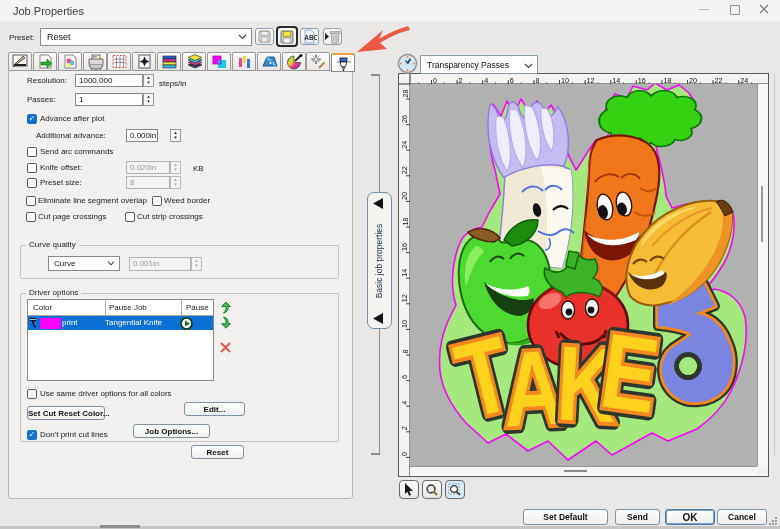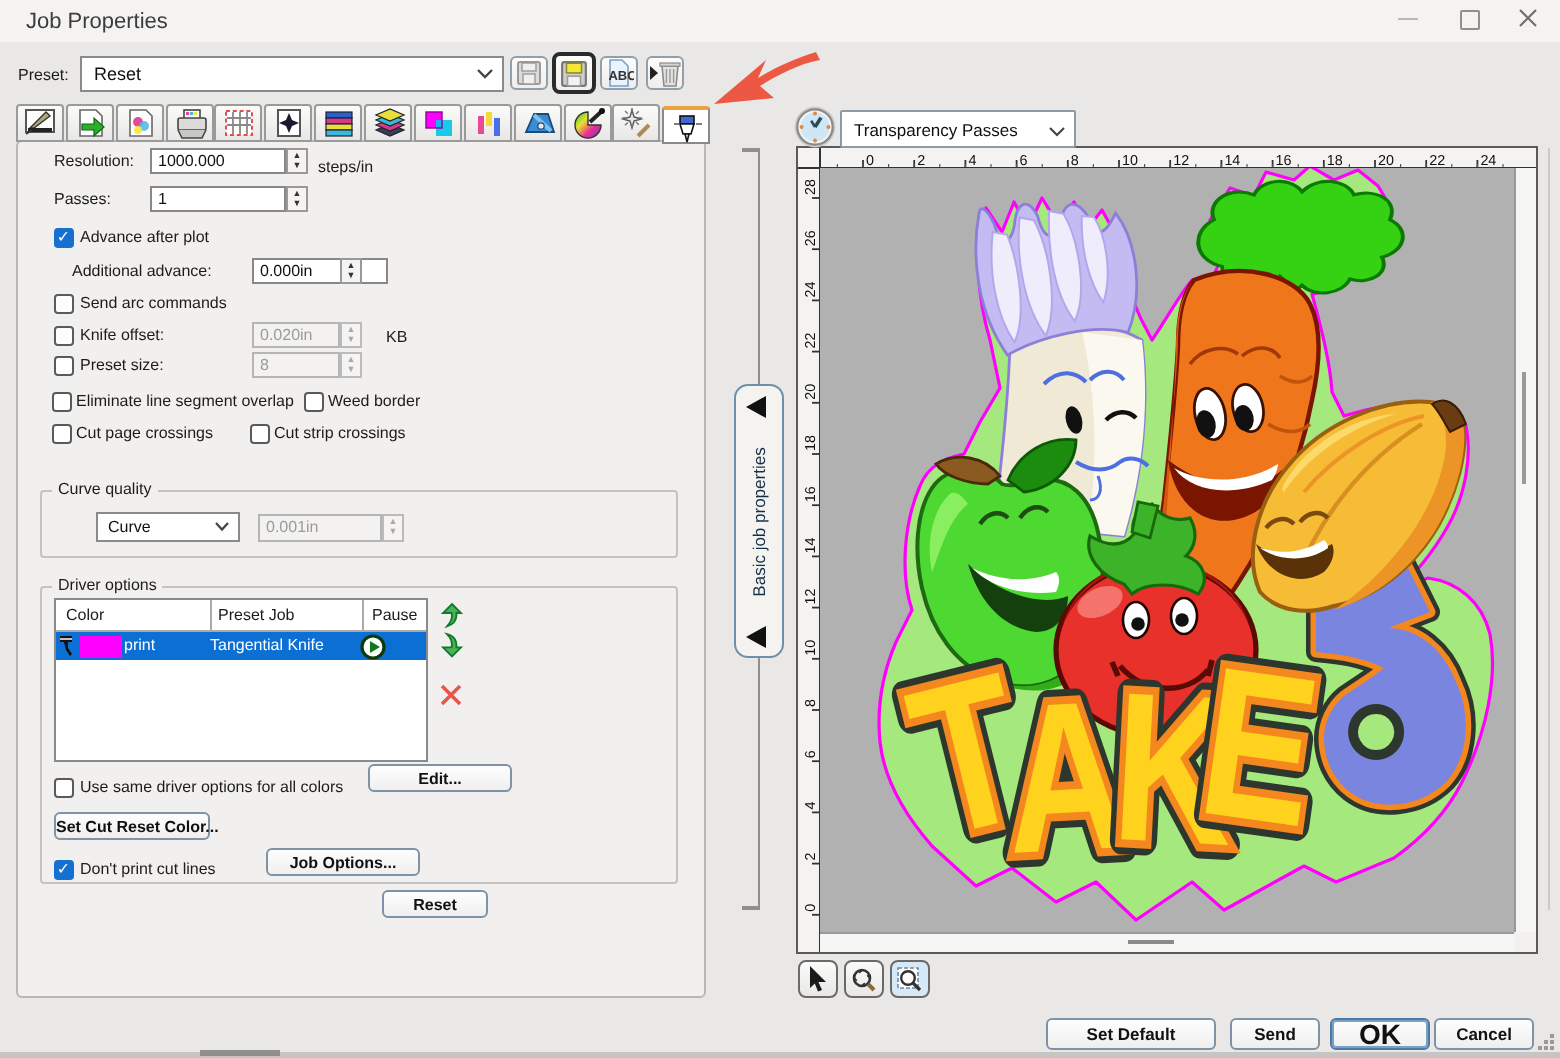--- a/index.html
+++ b/index.html
@@ -190,21 +190,21 @@
 <div class="lbl" style="left:27px;top:76px">Resolution:</div>
 <div class="inp" style="left:75px;top:74px;width:68px;height:13px">1000.000</div>
 <div class="spin" style="left:143px;top:74px">▲<br>▼</div>
 <div class="lbl" style="left:159px;top:79px">steps/in</div>
 <div class="lbl" style="left:27px;top:95px">Passes:</div>
 <div class="inp" style="left:75px;top:93px;width:68px;height:13px">1</div>
 <div class="spin" style="left:143px;top:93px">▲<br>▼</div>
 <div class="chk on" style="left:27px;top:114px">✓</div>
 <div class="lbl" style="left:40px;top:114px">Advance after plot</div>
 <div class="lbl" style="left:36px;top:131px">Additional advance:</div>
-<div class="inp" style="left:126px;top:129px;width:68px;height:13px">0.000in</div>
+<div class="inp" style="left:126px;top:129px;width:32px;height:13px">0.000in</div>
 <div class="spin" style="left:170px;top:129px">▲<br>▼</div>
 <div class="chk" style="left:27px;top:147px"></div>
 <div class="lbl" style="left:40px;top:147px">Send arc commands</div>
 <div class="chk" style="left:27px;top:163px"></div>
 <div class="lbl" style="left:40px;top:163px">Knife offset:</div>
 <div class="inp dis" style="left:126px;top:161px;width:44px;height:13px">0.020in</div>
 <div class="spin dis" style="left:170px;top:161px">▲<br>▼</div>
 <div class="chk" style="left:27px;top:178px"></div>
 <div class="lbl" style="left:40px;top:178px">Preset size:</div>
 <div class="inp dis" style="left:126px;top:176px;width:44px;height:13px">8</div>
@@ -226,21 +226,21 @@
 <svg class="ab" style="left:107px;top:261px" width="8" height="5" viewBox="0 0 8 5">
     <path d="M1 .5 L4 3.8 L7 .5" fill="none" stroke="#444" stroke-width="1.1"></path>
   </svg>
 <div class="inp dis" style="left:129px;top:257px;width:62px;height:14px">0.001in</div>
 <div class="spin dis" style="left:191px;top:257px;height:14px">▲<br>▼</div>
 
 <div class="grp" style="left:20px;top:293px;width:317px;height:147px"></div>
 <div class="leg" style="left:26px;top:288px">Driver options</div>
 <div class="ab" style="left:27px;top:299px;width:187px;height:82px;background:#fff;border:1px solid #8a8a8a;box-sizing:border-box"></div>
 <div class="lbl" style="left:33px;top:303px">Color</div>
-<div class="lbl" style="left:109px;top:303px">Preset Job</div>
+<div class="lbl" style="left:109px;top:303px">Pause Job</div>
 <div class="lbl" style="left:186px;top:303px">Pause</div>
 <div class="ab" style="left:105px;top:300px;width:1px;height:15px;background:#aaa"></div>
 <div class="ab" style="left:181px;top:300px;width:1px;height:15px;background:#aaa"></div>
 <div class="ab" style="left:28px;top:315px;width:185px;height:1px;background:#aaa"></div>
 <div class="ab" style="left:28px;top:316px;width:185px;height:14px;background:#0c6fd4"></div>
 <svg class="ab" style="left:29px;top:317px" width="10" height="12" viewBox="0 0 10 12">
     <path d="M1 1 h6 v3 h-6 z M3 4 l1 4 l2 3 l1-1 l-2-3 l0-3 z" fill="#111"></path>
     <path d="M1 2.5 h6" stroke="#eee" stroke-width=".8"></path>
   </svg>
 <div class="ab" style="left:40px;top:317.5px;width:21px;height:11px;background:#ff00ff"></div>
@@ -254,21 +254,21 @@
     <path d="M6 1 L10.5 5.5 H8.2 C8.5 8.5 7.5 11 3.5 12.2 C6 9.5 6.2 7 5.8 5.5 H1.5 Z" fill="#4ab35a" stroke="#0f7a28" stroke-width=".9"></path>
   </svg>
 <svg class="ab" style="left:220px;top:316px" width="12" height="13" viewBox="0 0 12 13">
     <path d="M6 12.2 L10.5 7.7 H8.2 C8.5 4.5 7.5 2 3.5 1 C6 3.5 6.2 6 5.8 7.7 H1.5 Z" fill="#4ab35a" stroke="#0f7a28" stroke-width=".9"></path>
   </svg>
 <svg class="ab" style="left:219px;top:341px" width="13" height="13" viewBox="0 0 13 13">
     <path d="M2 2 L11 11 M11 2 L2 11" stroke="#e4574e" stroke-width="1.8"></path>
   </svg>
 <div class="chk" style="left:27px;top:389px"></div>
 <div class="lbl" style="left:40px;top:389px">Use same driver options for all colors</div>
-<div class="btn" style="left:184px;top:382px;width:72px;height:14px;line-height:13px">Edit...</div>
+<div class="btn" style="left:184px;top:402px;width:61px;height:14px;line-height:13px">Edit...</div>
 <div class="btn" style="left:27px;top:406px;width:78px;height:14px;line-height:13px">Set Cut Reset Color...</div>
 <div class="chk on" style="left:27px;top:430px">✓</div>
 <div class="lbl" style="left:40px;top:430px">Don't print cut lines</div>
 <div class="btn" style="left:133px;top:424px;width:77px;height:14px;line-height:13px">Job Options...</div>
 <div class="btn" style="left:191px;top:445px;width:53px;height:14px;line-height:13px">Reset</div>
 
 <div class="ab" style="left:379px;top:74px;width:1px;height:381px;background:#8f8f8f"></div>
 <div class="ab" style="left:371px;top:74px;width:9px;height:1.5px;background:#8f8f8f"></div>
 <div class="ab" style="left:371px;top:453px;width:9px;height:1.5px;background:#8f8f8f"></div>
 <div class="ab" style="left:367px;top:192px;width:25px;height:137px;background:#f4f3ef;border:1px solid #6f90ab;border-radius:7px;box-sizing:border-box"></div>
@@ -408,21 +408,21 @@
     <path d="M9 9 L12 12" stroke="#8a6a3a" stroke-width="2"></path>
     <path d="M6 2.2 l-1.4 1.2 M2.2 6 l1.2 1.4 M9.8 6 l-1.2 -1.4 M6 9.8 l1.4 -1.2" stroke="#333" stroke-width=".8"></path>
   </svg>
 <svg class="ab" style="left:448px;top:483px" width="14" height="14" viewBox="0 0 14 14">
     <rect x="1" y="1" width="10" height="10" fill="#fff" stroke="#6a8aaa" stroke-width=".8" stroke-dasharray="2 1"></rect>
     <circle cx="6" cy="6" r="3.4" fill="none" stroke="#333" stroke-width="1.2"></circle>
     <path d="M8.5 8.5 L12 12" stroke="#333" stroke-width="1.6"></path>
   </svg>
 <div class="btn" style="left:523px;top:509px;width:85px;height:16px;line-height:15px;font-size:8.5px">Set Default</div>
 <div class="btn" style="left:615px;top:509px;width:45px;height:16px;line-height:15px;font-size:8.5px">Send</div>
-<div class="btn" style="left:665px;top:509px;width:50px;height:16px;line-height:15px;font-size:14px;border-color:#4a7aa8;box-shadow:0 0 0 1px #7aa0c4 inset">OK</div>
+<div class="btn" style="left:665px;top:509px;width:50px;height:16px;line-height:15px;font-size:10px;border-color:#4a7aa8;box-shadow:0 0 0 1px #7aa0c4 inset">OK</div>
 <div class="btn" style="left:717px;top:509px;width:50px;height:16px;line-height:15px;font-size:8.5px">Cancel</div>
 <svg class="ab" style="left:768px;top:516px" width="10" height="10" viewBox="0 0 10 10">
     <g fill="#9a9a9a">
       <rect x="7" y="1" width="2" height="2"></rect>
       <rect x="7" y="4" width="2" height="2"></rect>
       <rect x="4" y="4" width="2" height="2"></rect>
       <rect x="7" y="7" width="2" height="2"></rect>
       <rect x="4" y="7" width="2" height="2"></rect>
       <rect x="1" y="7" width="2" height="2"></rect>
     </g>

